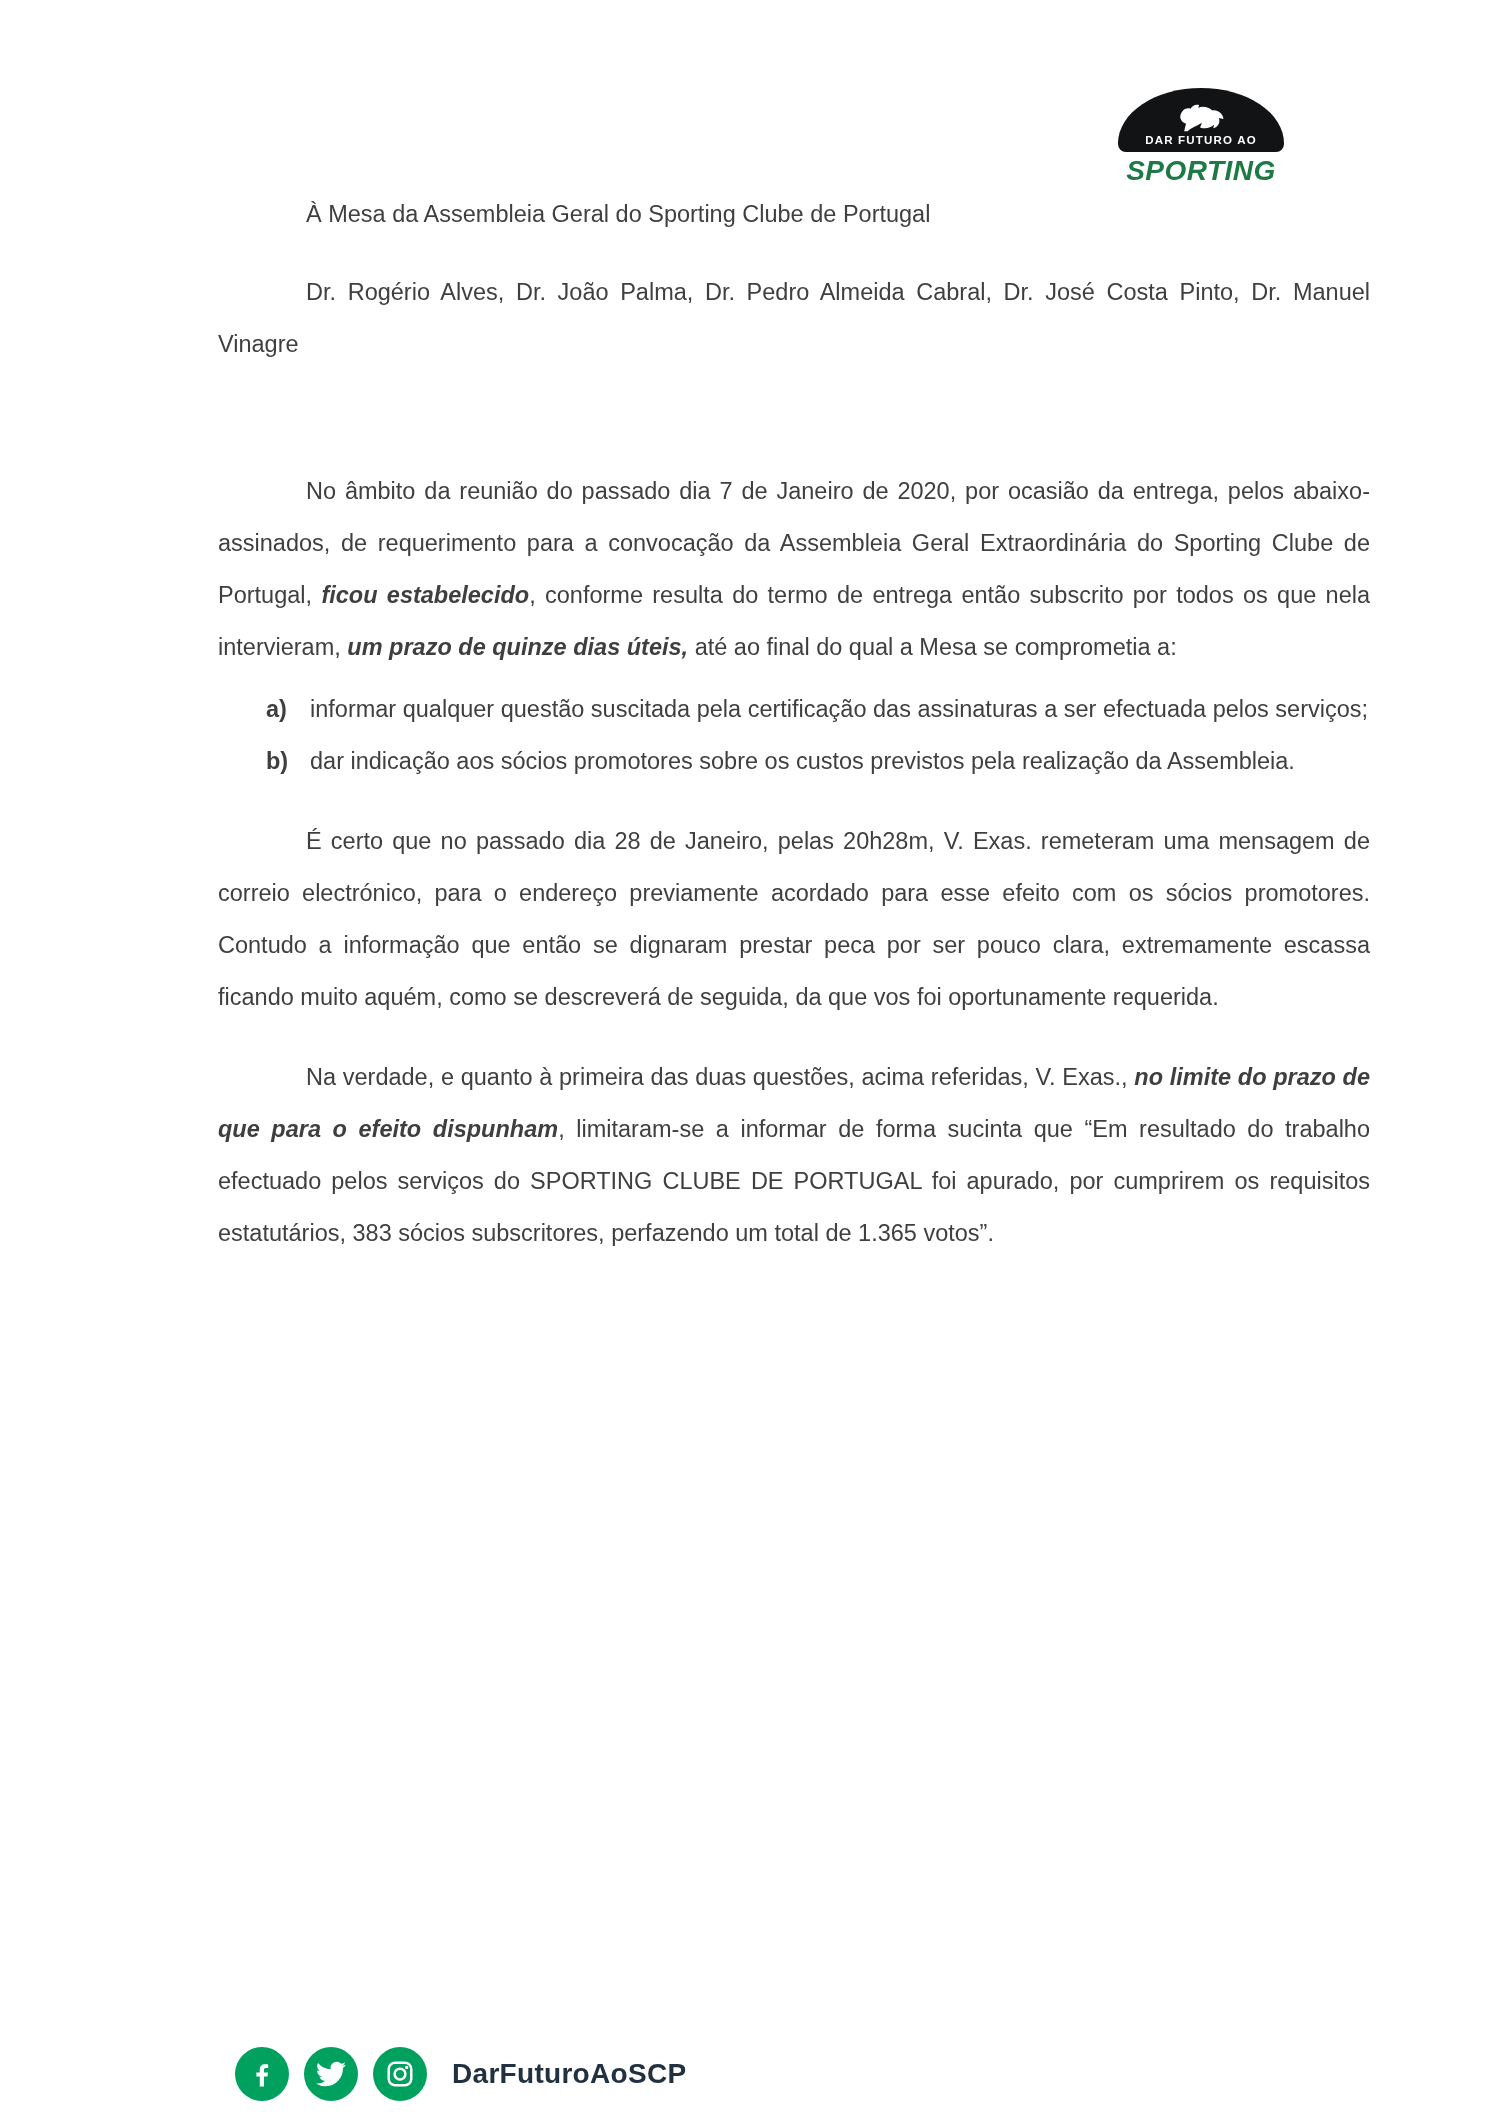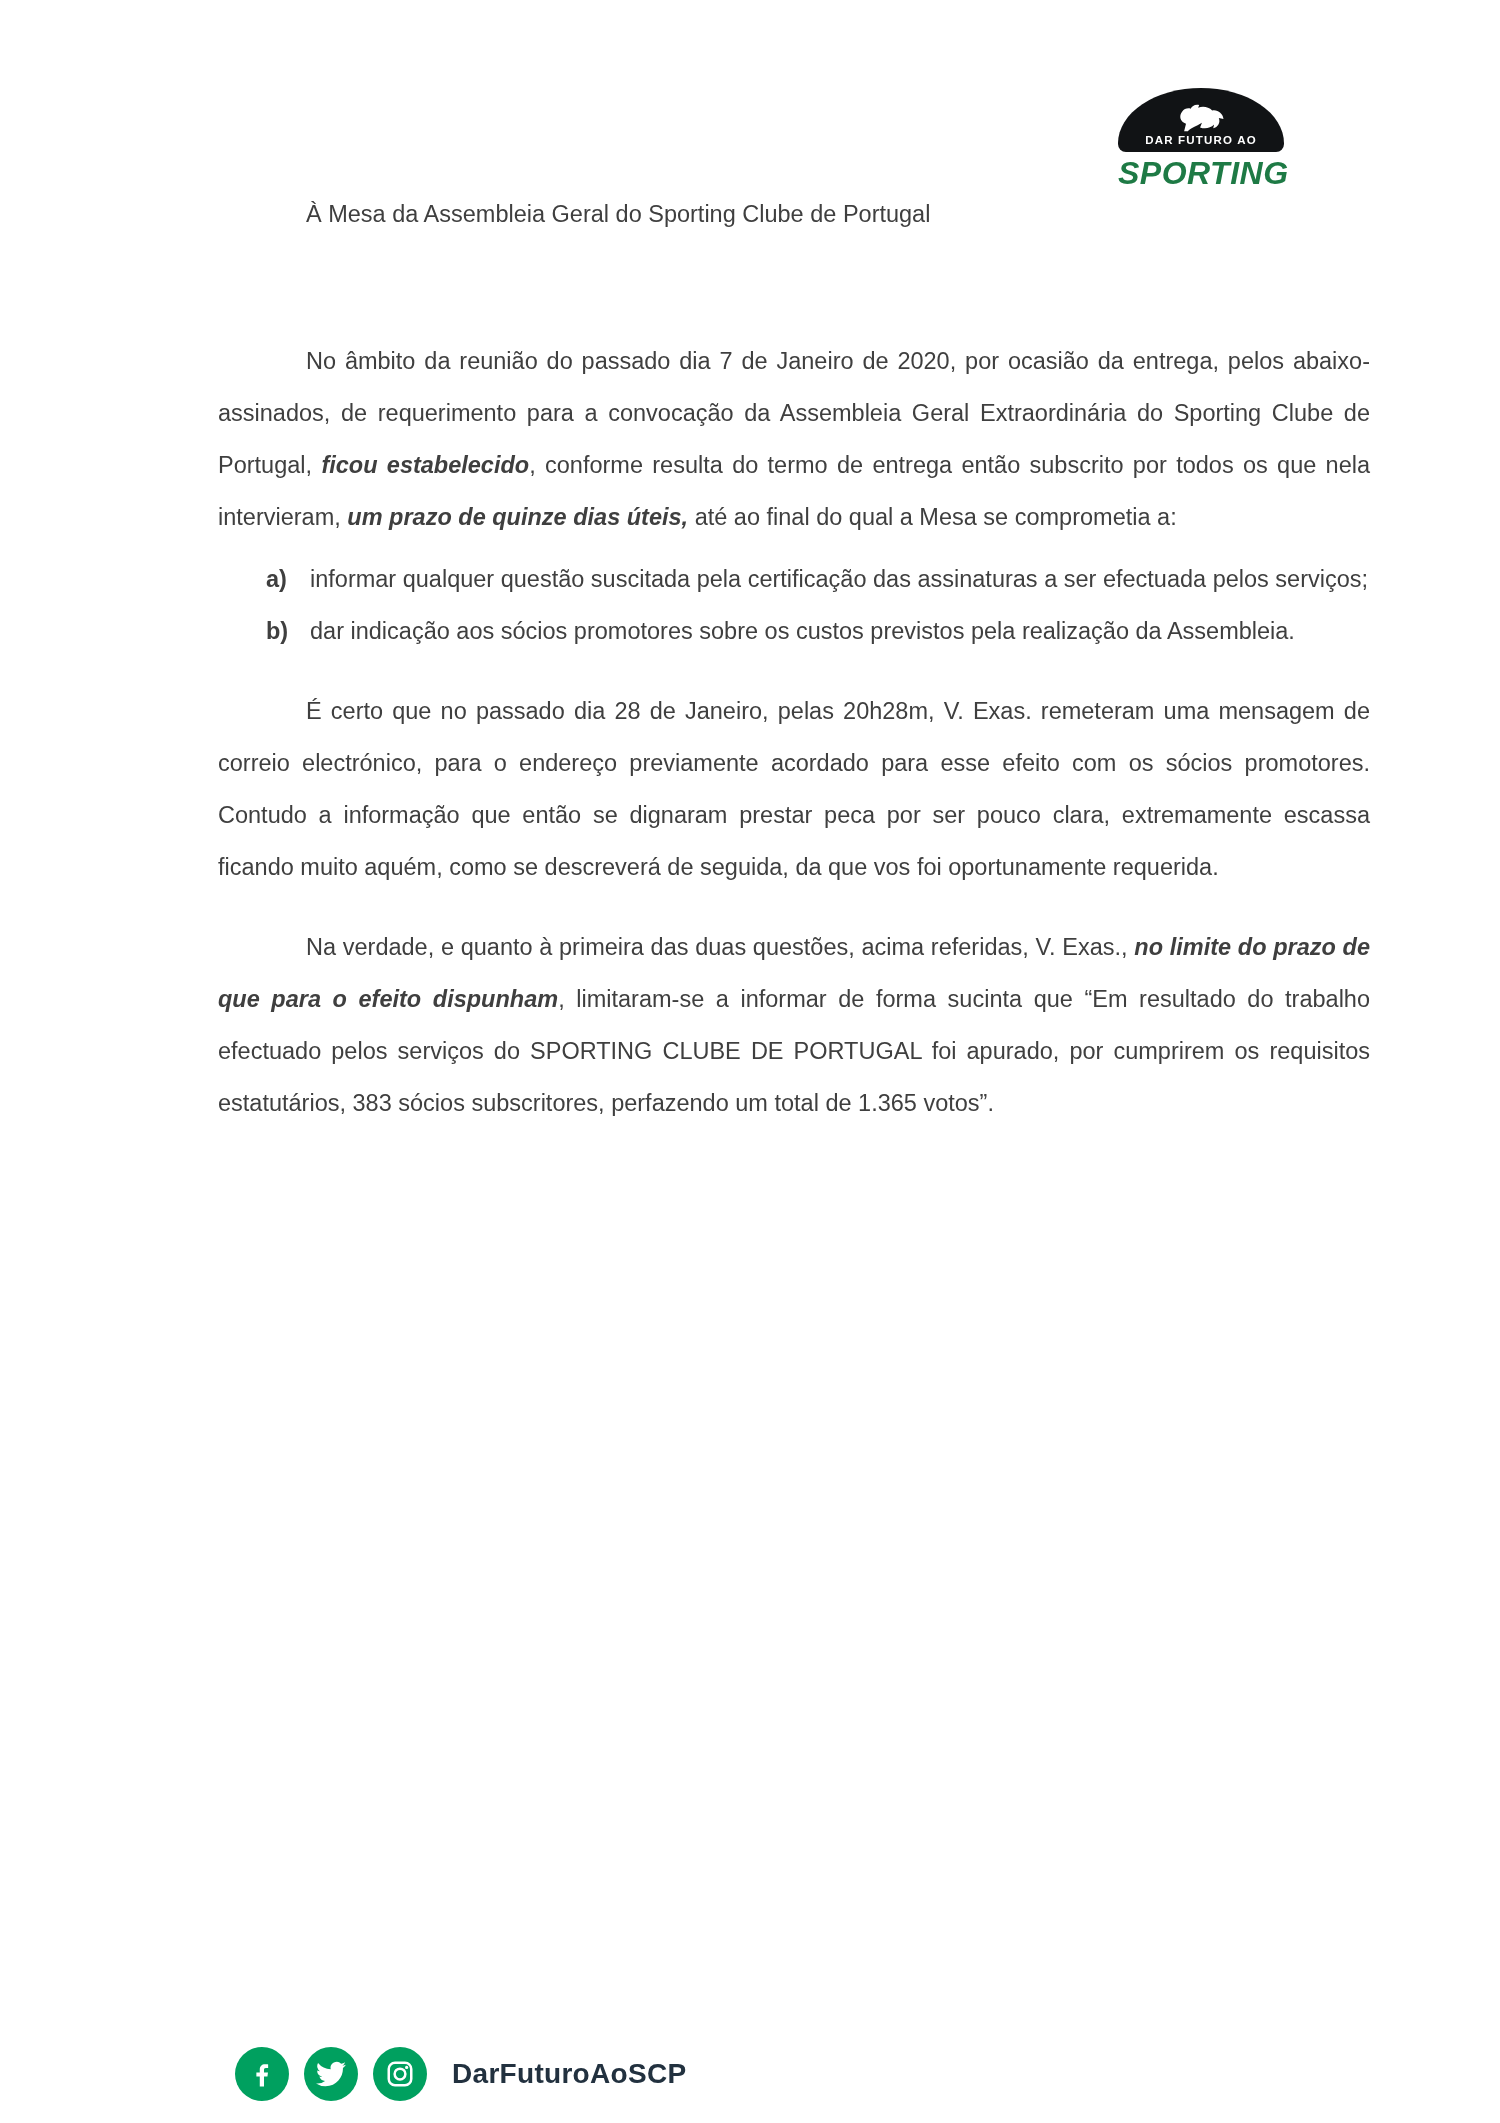--- a/index.html
+++ b/index.html
@@ -45,21 +45,21 @@
     height:64px;
     border-radius:84px 84px 8px 8px / 56px 56px 8px 8px;
     display:flex;flex-direction:column;align-items:center;justify-content:flex-end;
     padding-bottom:6px;
   }
   .badge-lion svg{height:30px;display:block;margin:0 auto 1px;}
   .badge-text{color:#ffffff;font-size:11.5px;font-weight:700;letter-spacing:1.2px;white-space:nowrap;}
   .logo-name{
     color:var(--logo-green);
     font-style:italic;font-weight:800;
-    font-size:32px;letter-spacing:.5px;margin-top:3px;
+    font-size:28px;letter-spacing:.5px;margin-top:3px;
   }
 
   
   .footer{
     margin-top:auto;
     padding-bottom:22px;
     margin-left:17px;
     display:flex;align-items:center;gap:15px;
   }
   .social{
@@ -88,20 +88,21 @@
       <span class="badge-text">DAR FUTURO AO</span>
     </div>
     <div class="logo-name">SPORTING</div>
   </div>
 
   <div class="body-text">
 
     <p class="recipient">À Mesa da Assembleia Geral do Sporting Clube de Portugal</p>
 
 
+    <p class="para addressees">Dr. Rogério Alves, Dr. João Palma, Dr. Pedro Almeida Cabral, Dr. José Costa Pinto, Dr. Manuel Vinagre</p>
 
     <p class="para intro"><span>No âmbito da reunião do passado dia 7 de Janeiro de 2020, por ocasião da entrega, pelos abaixo-assinados, de requerimento para a convocação da Assembleia Geral Extraordinária do Sporting Clube de Portugal, </span><span class="em">ficou estabelecido</span><span>, conforme resulta do termo de entrega então subscrito por todos os que nela intervieram, </span><span class="em">um prazo de quinze dias úteis,</span><span> até ao final do qual a Mesa se comprometia a:</span></p>
 
     <div class="list">
       <div class="list-item">
         <span class="list-marker">a)</span>
         <span class="list-text">informar qualquer questão suscitada pela certificação das assinaturas a ser efectuada pelos serviços;</span>
       </div>
       <div class="list-item">
         <span class="list-marker">b)</span>

